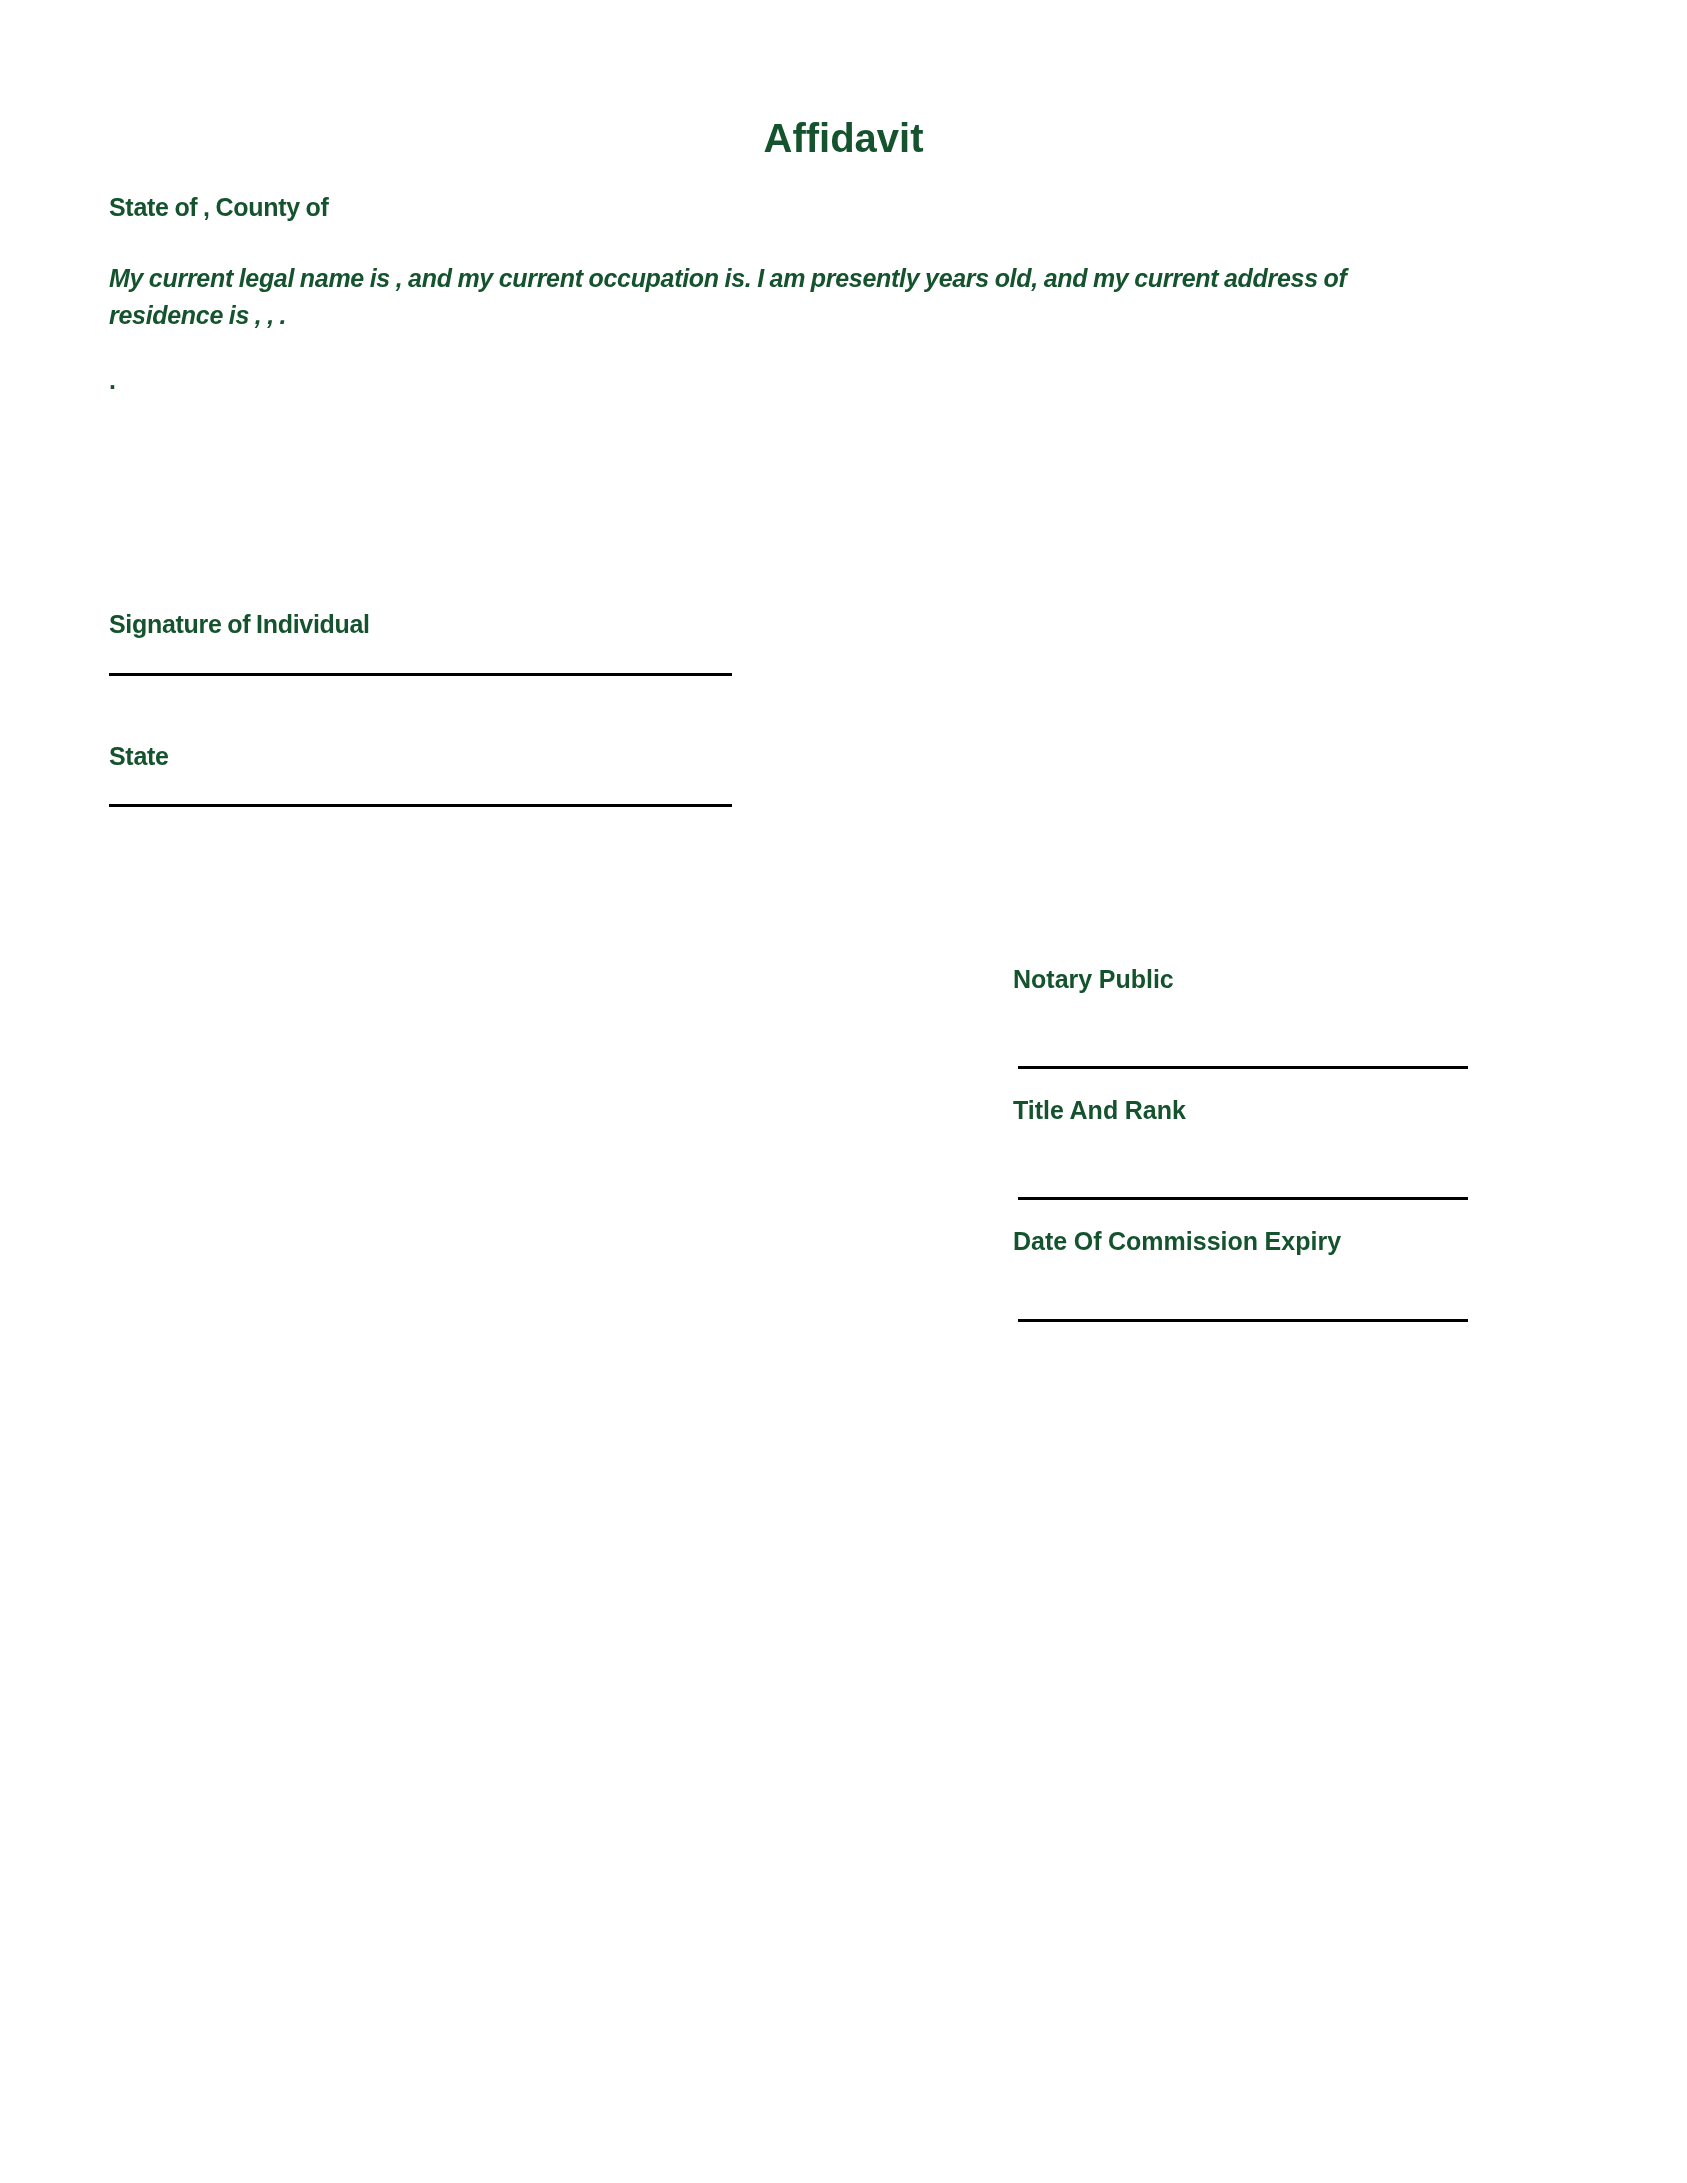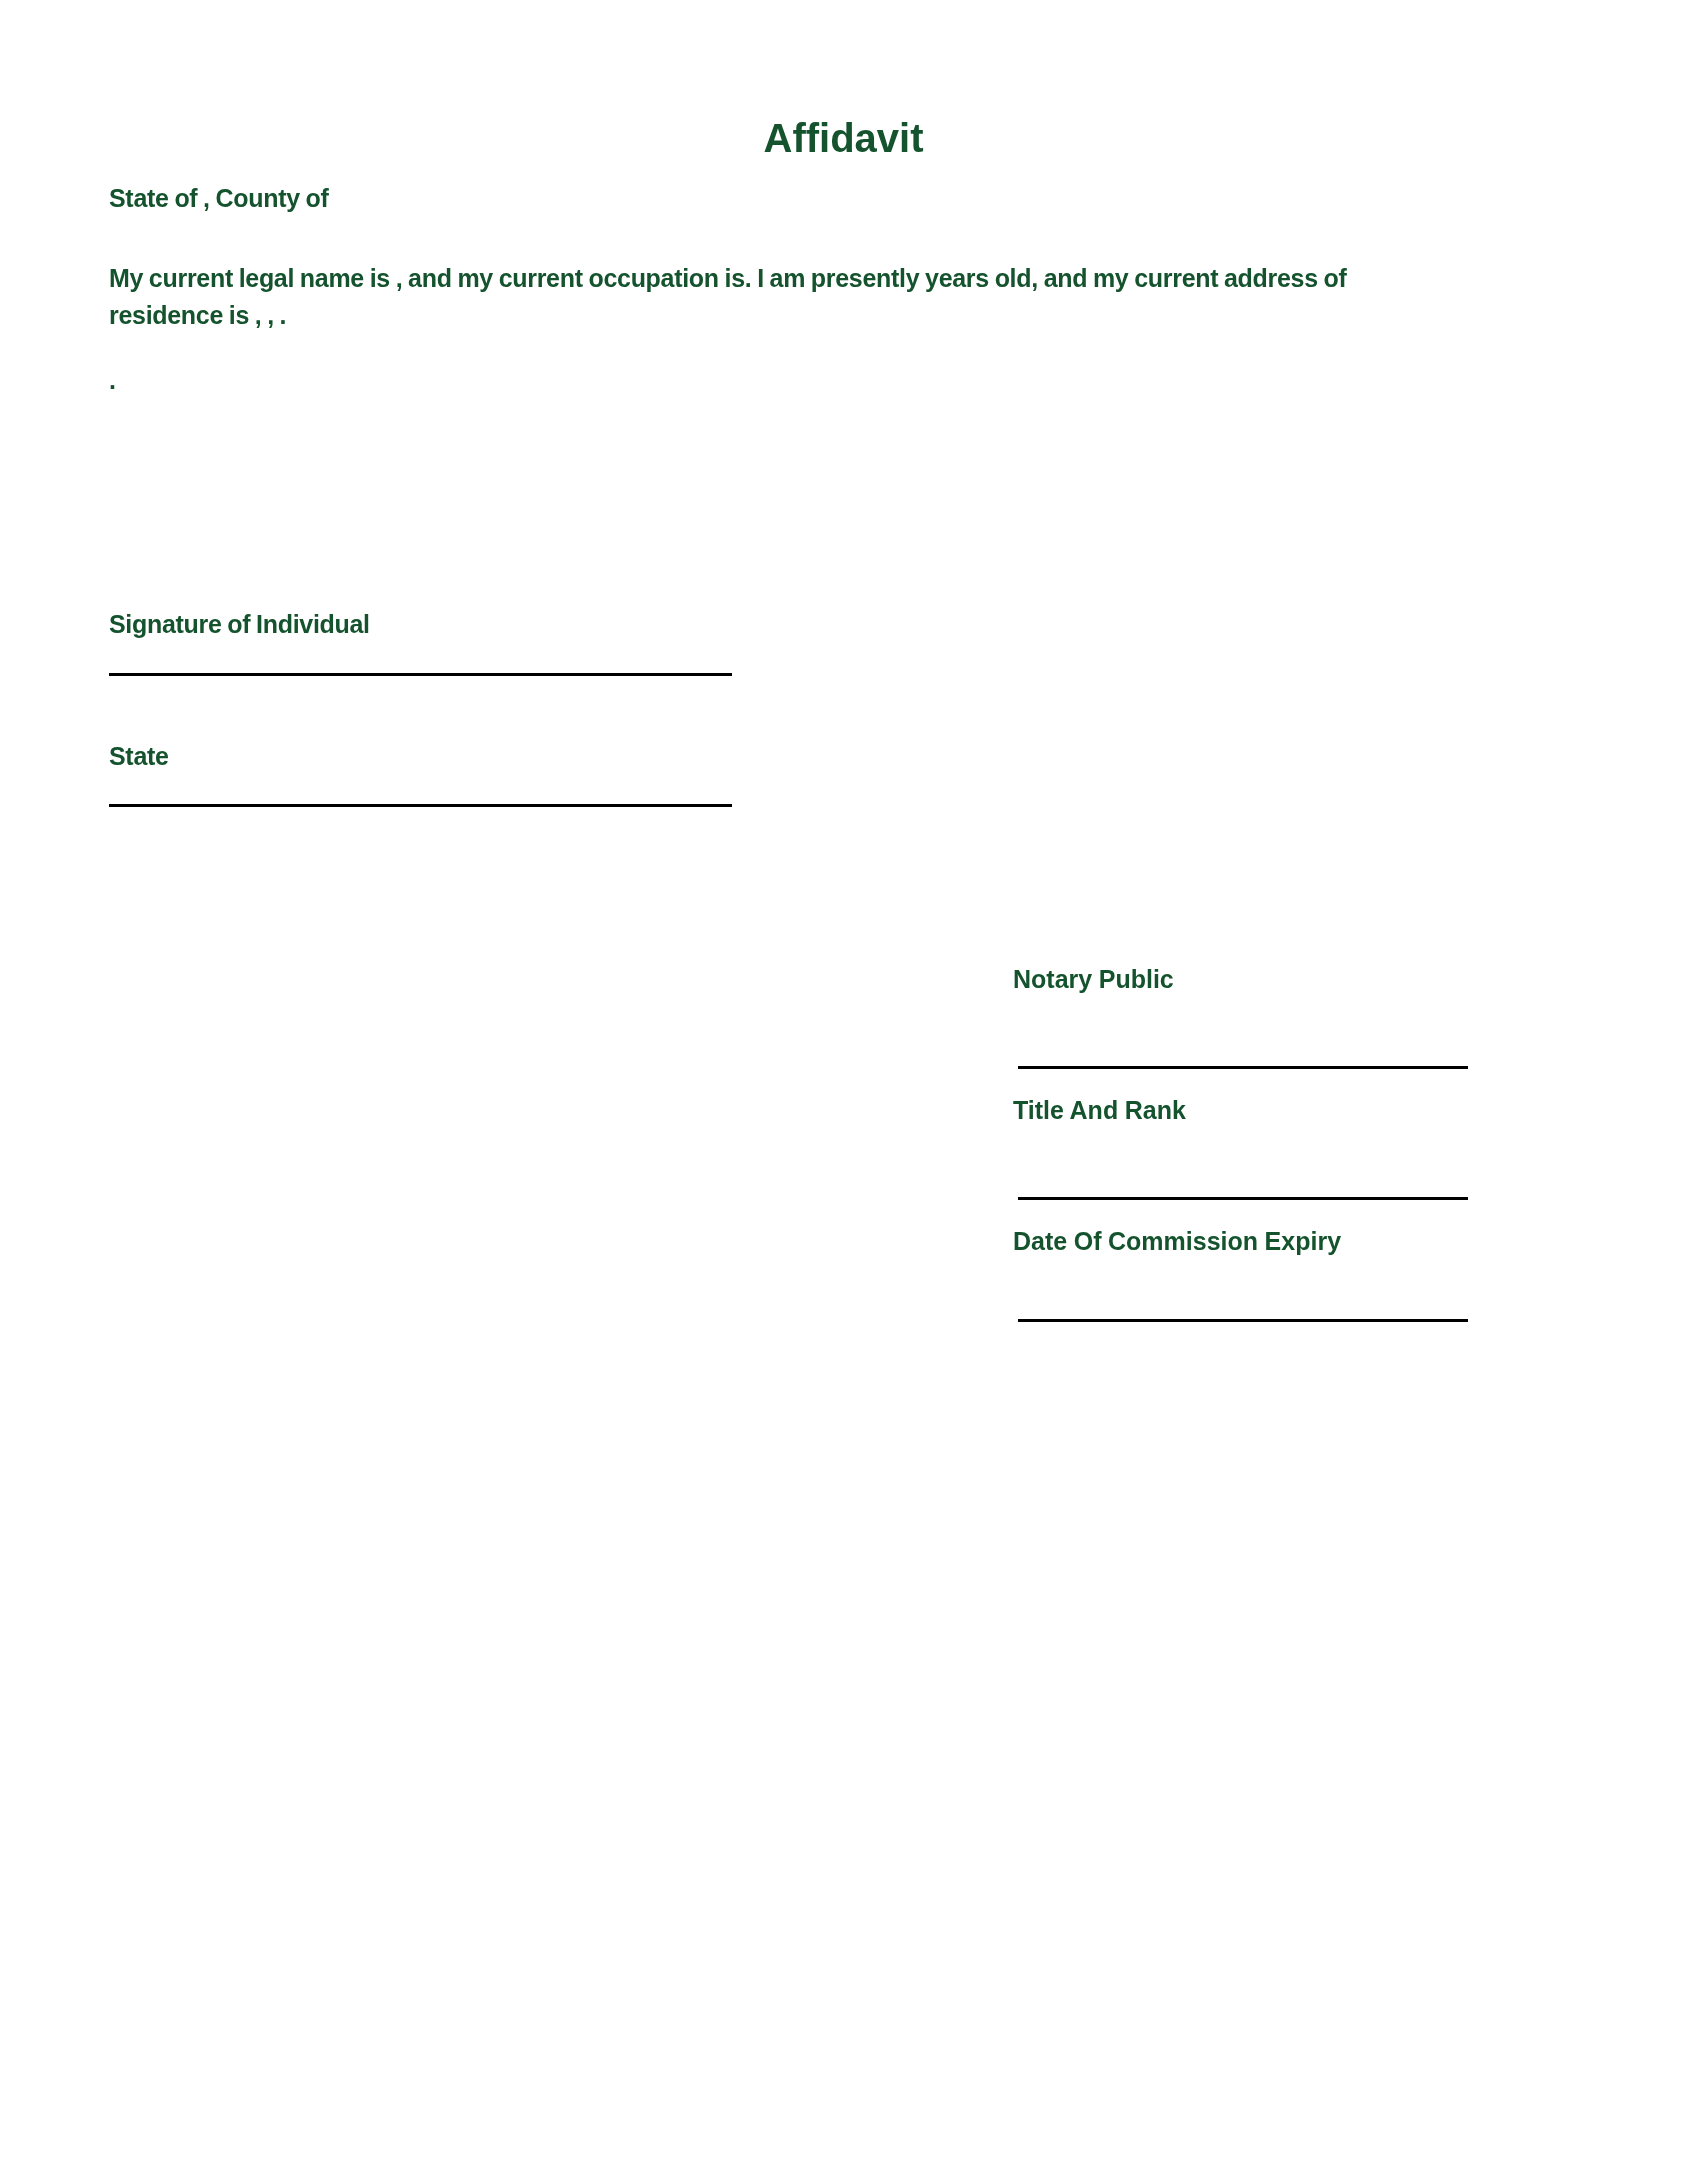--- a/index.html
+++ b/index.html
@@ -38,27 +38,28 @@
     left: 109px;
     font-size: 25px;
     font-weight: 700;
     line-height: 1.48;
     letter-spacing: -0.3px;
     text-align: left;
     word-spacing: -0.9px;
   }
 
   .state-line {
-    top: 180px;
+    top: 189px;
     width: 961px;
   }
 
   .intro-para {
     top: 260px;
     width: 1319px;
+    font-style: italic;
   }
 
   .lone-period {
     top: 362px;
     width: 349px;
   }
 
   .declaration-para {
     top: 428px;
     width: 1310px;

